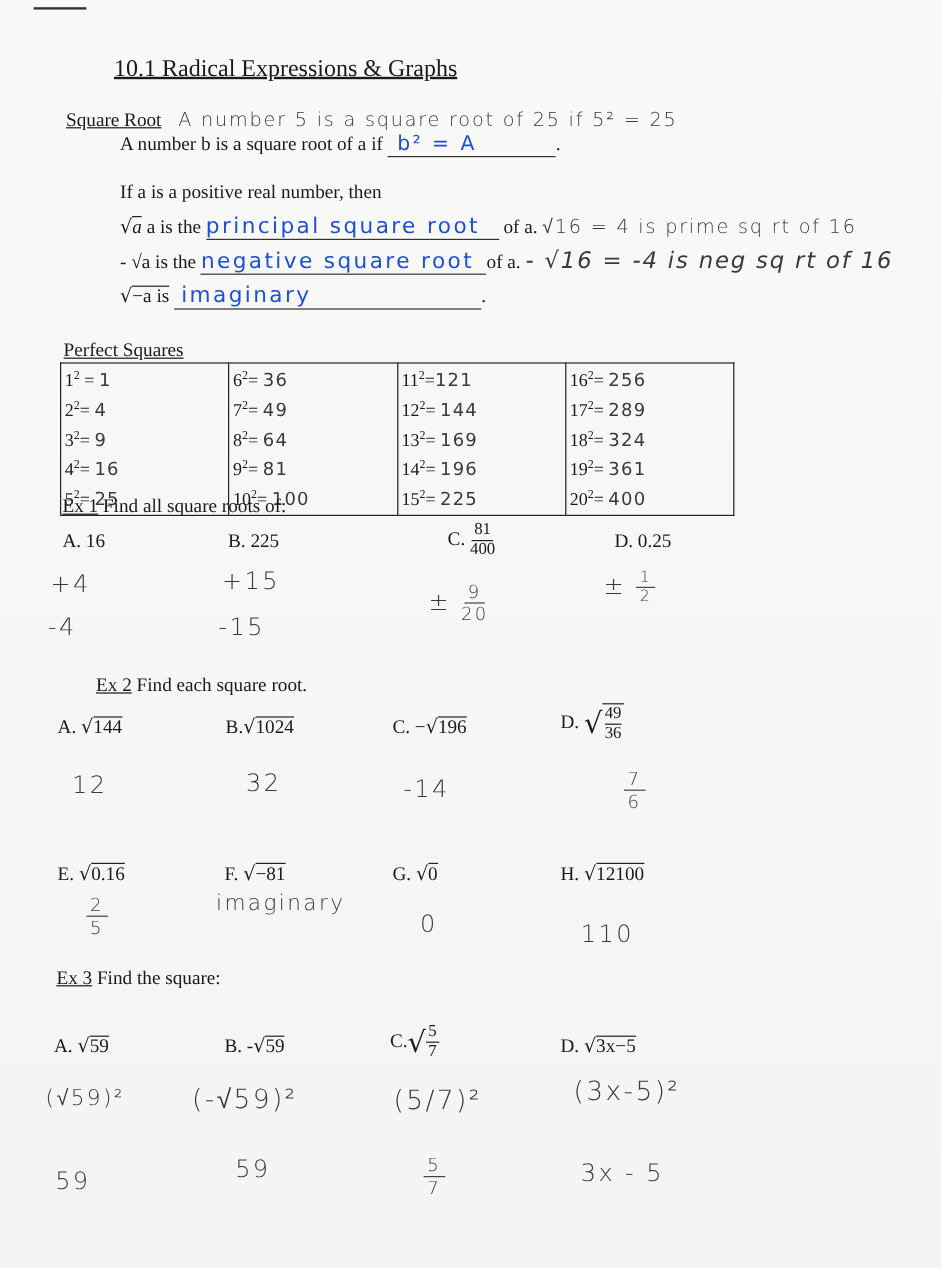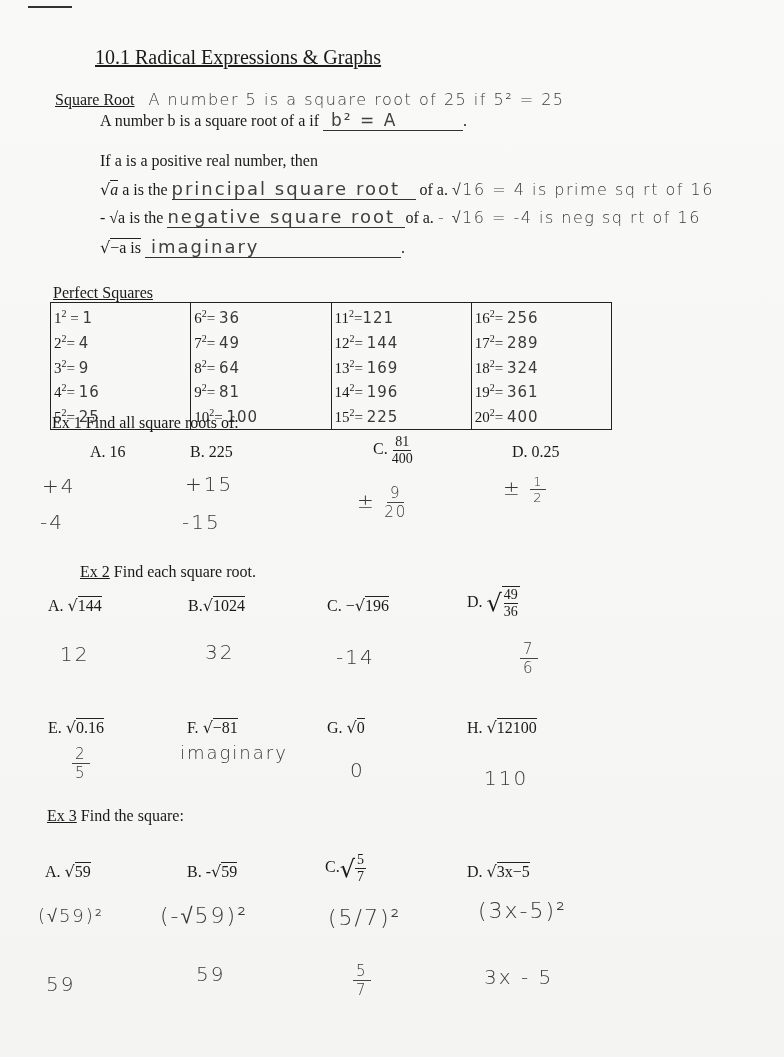--- a/index.html
+++ b/index.html
@@ -11,21 +11,21 @@
     position: relative;
   }
   .page { position: absolute; inset: 0; background: linear-gradient(180deg,#f9f9f8 0%,#f4f4f3 100%); }
   .topline { position: absolute; left: 28px; top: 6px; width: 44px; height: 2px; background: #333; }
   .abs { position: absolute; white-space: nowrap; }
   .title { left: 55px; top: 46px; font-size: 20px; text-decoration: underline; margin-left: 40px; }
   .u { text-decoration: underline; }
   .print { font-size: 16px; }
   .hand { font-family: "DejaVu Sans", sans-serif; font-weight: 300; color: #3a3a3a; letter-spacing: 1.5px; }
   .blank { display: inline-block; border-bottom: 1px solid #333; vertical-align: baseline; }
-  .hand-in { font-family: "DejaVu Sans", sans-serif; color: #404040; letter-spacing: 2px; font-size: 17px; }
+  .hand-in { font-family: "DejaVu Sans", sans-serif; color: #1d4ed8; letter-spacing: 2px; font-size: 17px; }
   table.sq { position: absolute; left: 50px; top: 302px; border-collapse: collapse; width: 562px; }
   table.sq td { border: 1.5px solid #222; vertical-align: top; padding: 1px 3px; width: 25%; }
   .sqrow { font-size: 15px; line-height: 19.8px; white-space: nowrap; }
   .sqrow .v { font-family: "DejaVu Sans", sans-serif; color: #3a3a3a; font-size: 15px; letter-spacing: 1px; }
   sup { font-size: 10px; }
   .rad { display: inline-block; }
   .rad .sym { font-family: "DejaVu Serif", serif; }
   .rad .over { border-top: 1px solid #222; padding-top: 0px; }
   .frac { display: inline-flex; flex-direction: column; align-items: center; vertical-align: middle; font-size: 14px; line-height: 16px; }
   .frac .num { border-bottom: 1px solid #222; padding: 0 2px; }
@@ -57,21 +57,21 @@
   <span class="rad"><span class="sym">√</span><span class="over"><i>a</i></span></span>
   <span>a is the</span>
   <span class="blank" style="width:244px;"><span class="hand-in" style="font-size:18px;">principal square root</span></span>
   <span>of a.</span>
   <span class="hand" style="font-size:16px;">√16 = 4 is prime sq rt of 16</span>
 </div>
 
 <div class="abs print" style="left:100px; top:206px;">
   <span>- √a is the</span>
   <span class="blank" style="width:238px;"><span class="hand-in" style="font-size:18px;">negative square root</span></span><span>of a.</span>
-  <span class="hand" style="font-size:16px;">- √16 = -4 is neg sq rt of 16</span>
+  <span class="hand" style="font-size:19px;font-style:italic;">- √16 = -4 is neg sq rt of 16</span>
 </div>
 
 <div class="abs print" style="left:100px; top:236px;">
   <span class="rad"><span class="sym">√</span><span class="over">−a is</span></span>
   <span class="blank" style="width:256px;"><span class="hand-in" style="font-size:18px; margin-left:6px;">imaginary</span></span><span>.</span>
 </div>
 
 <div class="abs print u" style="left:53px; top:284px;">Perfect Squares</div>
 
 <table class="sq">
@@ -106,21 +106,21 @@
       <div class="sqrow"><span>20</span><sup>2</sup>= <span class="v">400</span></div>
     </td>
   </tr>
 </tbody>
   </table>
 
 <div class="abs print" style="left:52px; top:414px;">
   <span class="u">Ex 1</span>
   <span>Find all square roots of:</span>
 </div>
-<div class="abs print" style="left:52px; top:443px;margin-left:38px;">A. 16</div>
+<div class="abs print" style="left:52px; top:443px;">A. 16</div>
 <div class="abs ans" style="left:42px; top:474px;">+4</div>
 <div class="abs ans" style="left:40px; top:510px;">-4</div>
 
 <div class="abs print" style="left:190px; top:443px;">B. 225</div>
 <div class="abs ans" style="left:185px; top:472px;">+15</div>
 <div class="abs ans" style="left:182px; top:510px;">-15</div>
 
 <div class="abs print" style="left:373px; top:434px;">
   <span>C.</span>
   <span class="frac">

